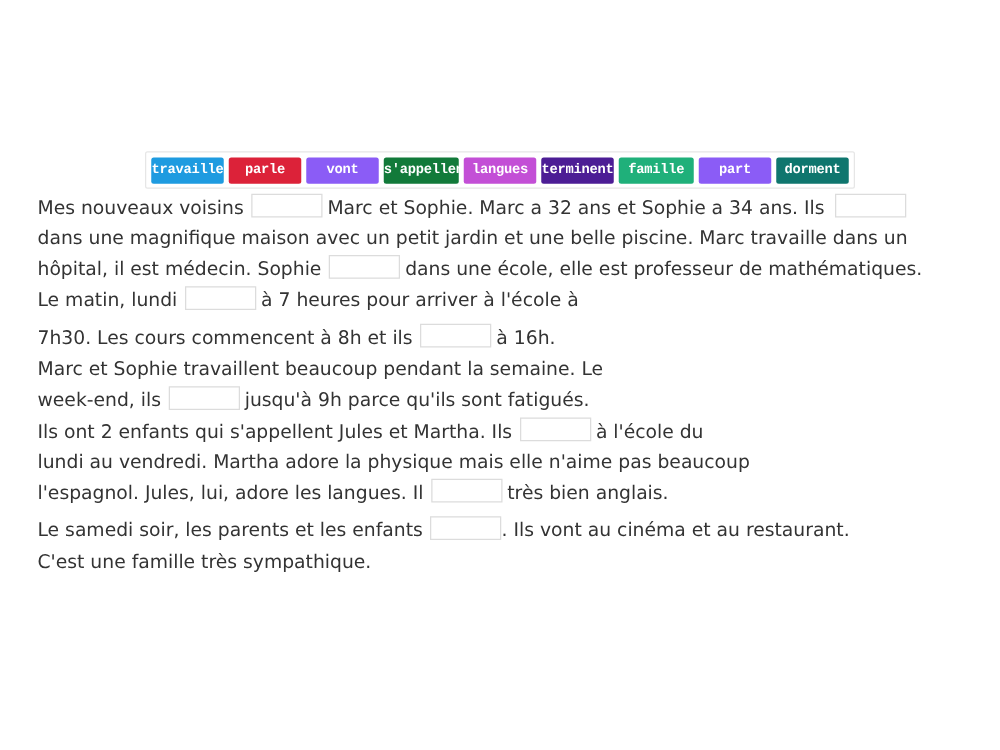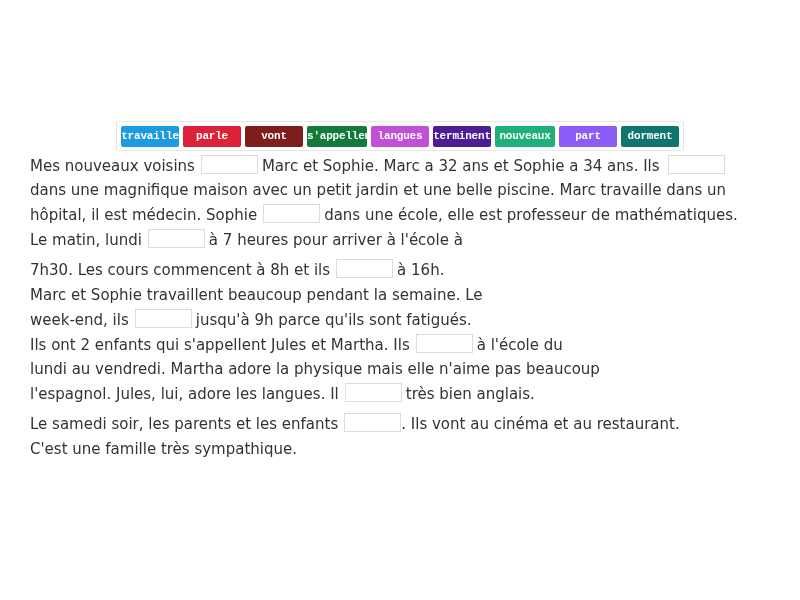--- a/index.html
+++ b/index.html
@@ -15,25 +15,25 @@
   .line { position:absolute; left:0; white-space:nowrap; }
   .blank { display:inline-block; width:55px; height:17px; border:1px solid #dcdcdc;
            background:#fff; vertical-align:-3px; margin:0 4px 0 6px; }
 </style>
 </head>
 <body>
 
 <div class="bank">
   <div class="chip" style="left:4px;width:58px;background:#1e9be0">travaille</div>
   <div class="chip" style="left:66px;width:58px;background:#dc2239">parle</div>
-  <div class="chip" style="left:128px;width:58px;background:#7f1d1d">vont</div>
+  <div class="chip" style="left:128px;width:58px;background:#8b5cf6">vont</div>
   <div class="chip" style="left:190px;width:60px;background:#127a3a">s'appellent</div>
   <div class="chip" style="left:254px;width:58px;background:#c34fd6">langues</div>
   <div class="chip" style="left:316px;width:58px;background:#4c1d95">terminent</div>
-  <div class="chip" style="left:378px;width:60px;background:#1fb07a">nouveaux</div>
+  <div class="chip" style="left:378px;width:60px;background:#1fb07a">famille</div>
   <div class="chip" style="left:442px;width:58px;background:#8b5cf6">part</div>
   <div class="chip" style="left:504px;width:58px;background:#0f766e">dorment</div>
 </div>
 
 <div class="text">
   <div class="line" style="top:0">
     <span>Mes nouveaux  voisins</span><span class="blank"></span><span>Marc et Sophie. Marc a 32 ans et Sophie a 34 ans. Ils</span><span class="blank" style="margin-left:8px"></span>
   </div>
   <div class="line" style="top:24px">dans une magnifique maison avec un petit jardin et une belle piscine. Marc travaille dans un</div>
   <div class="line" style="top:49px">

